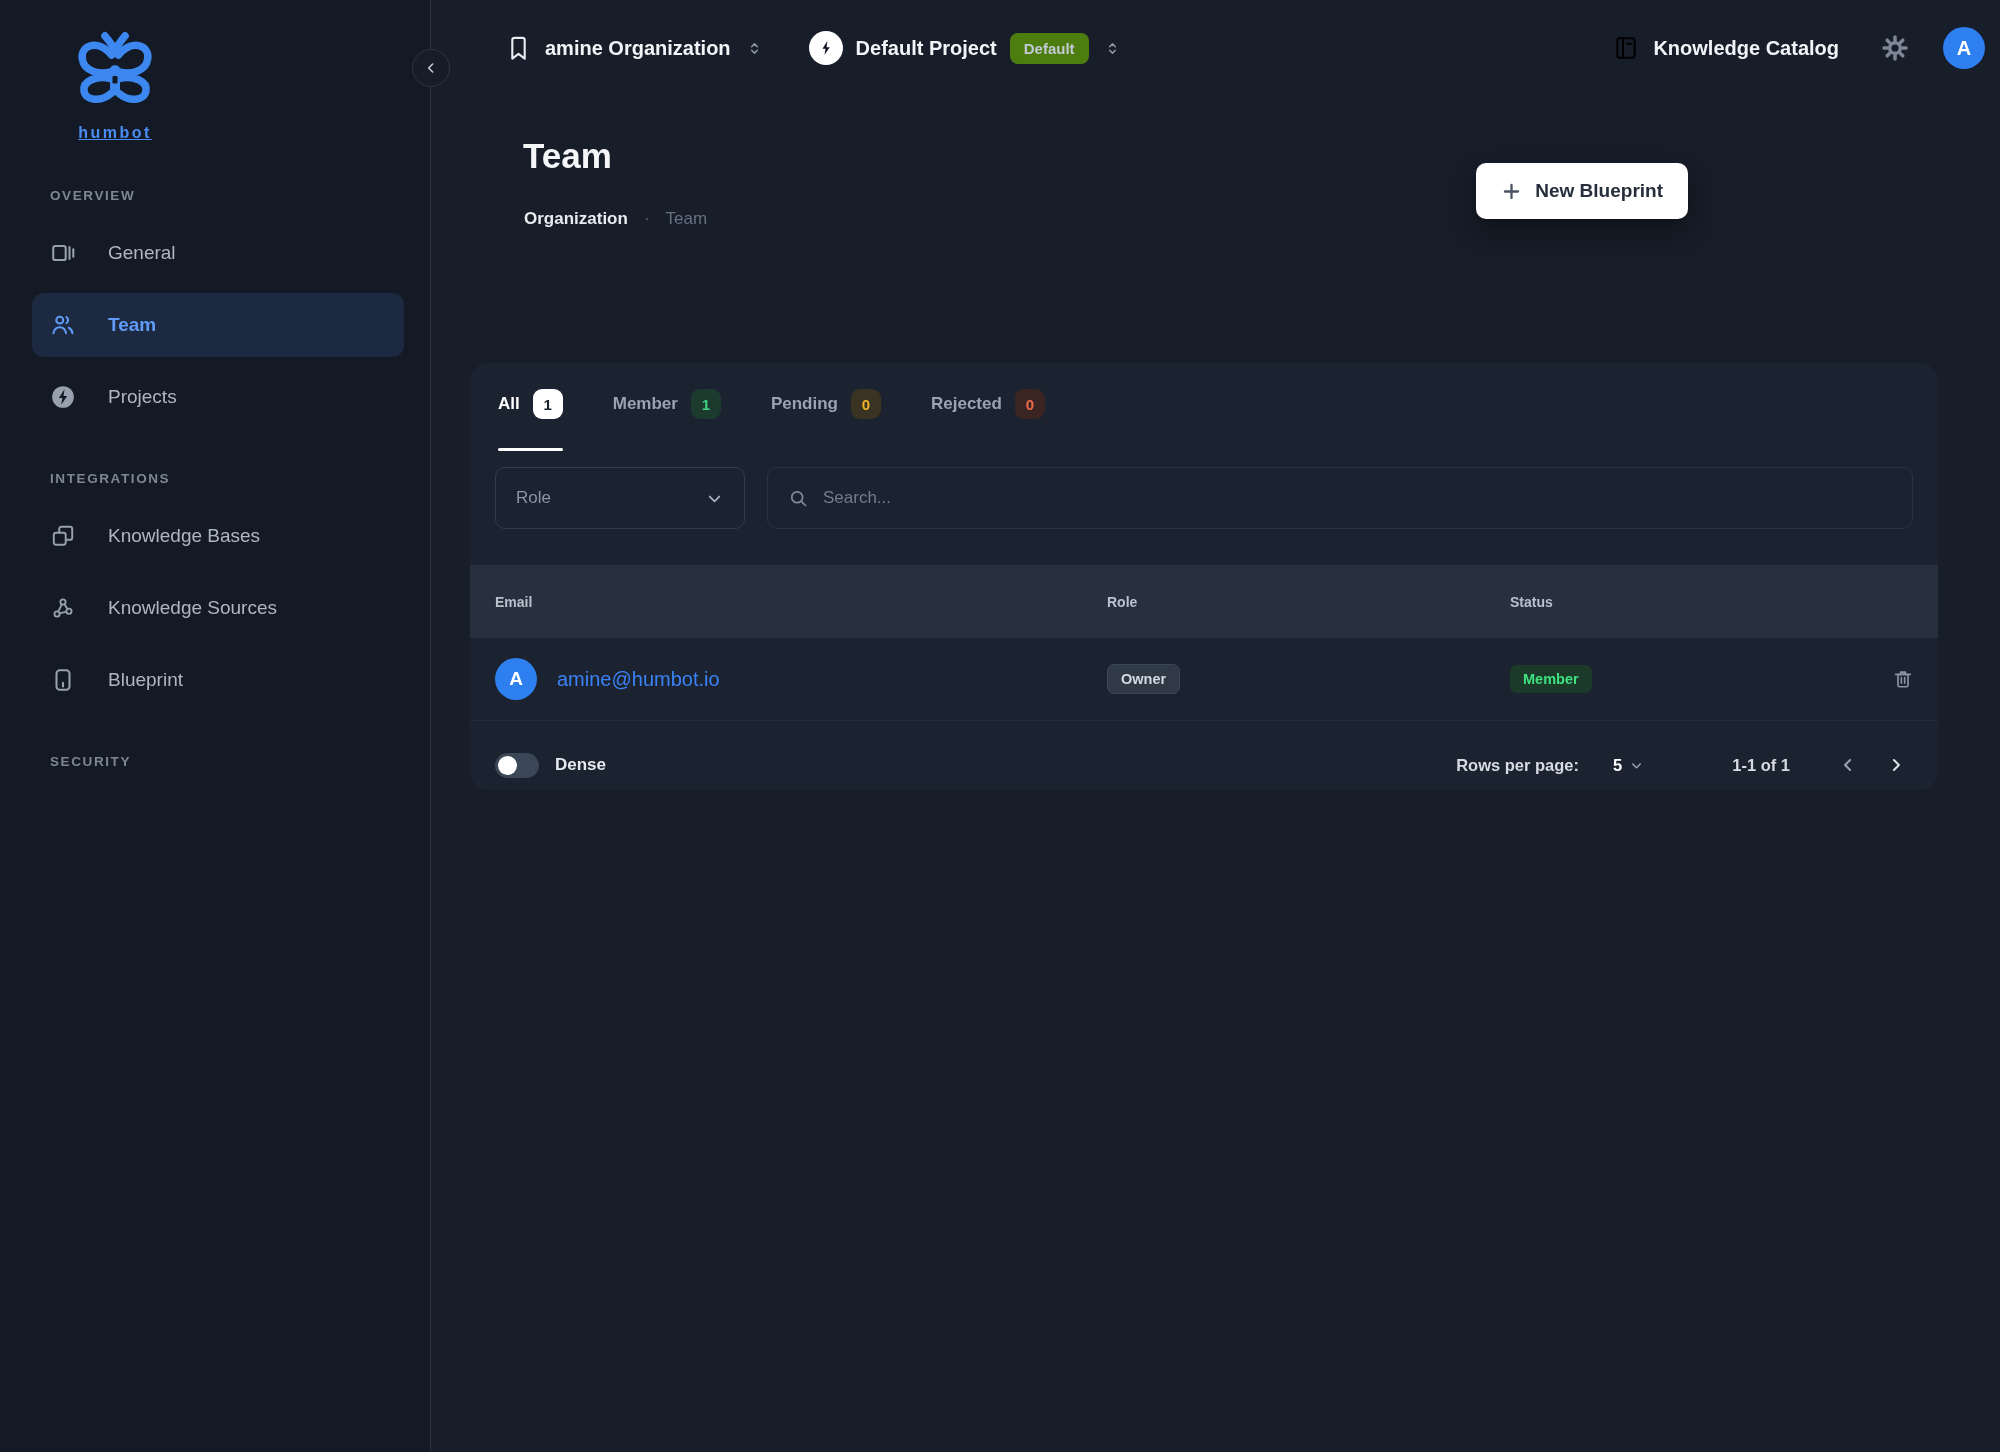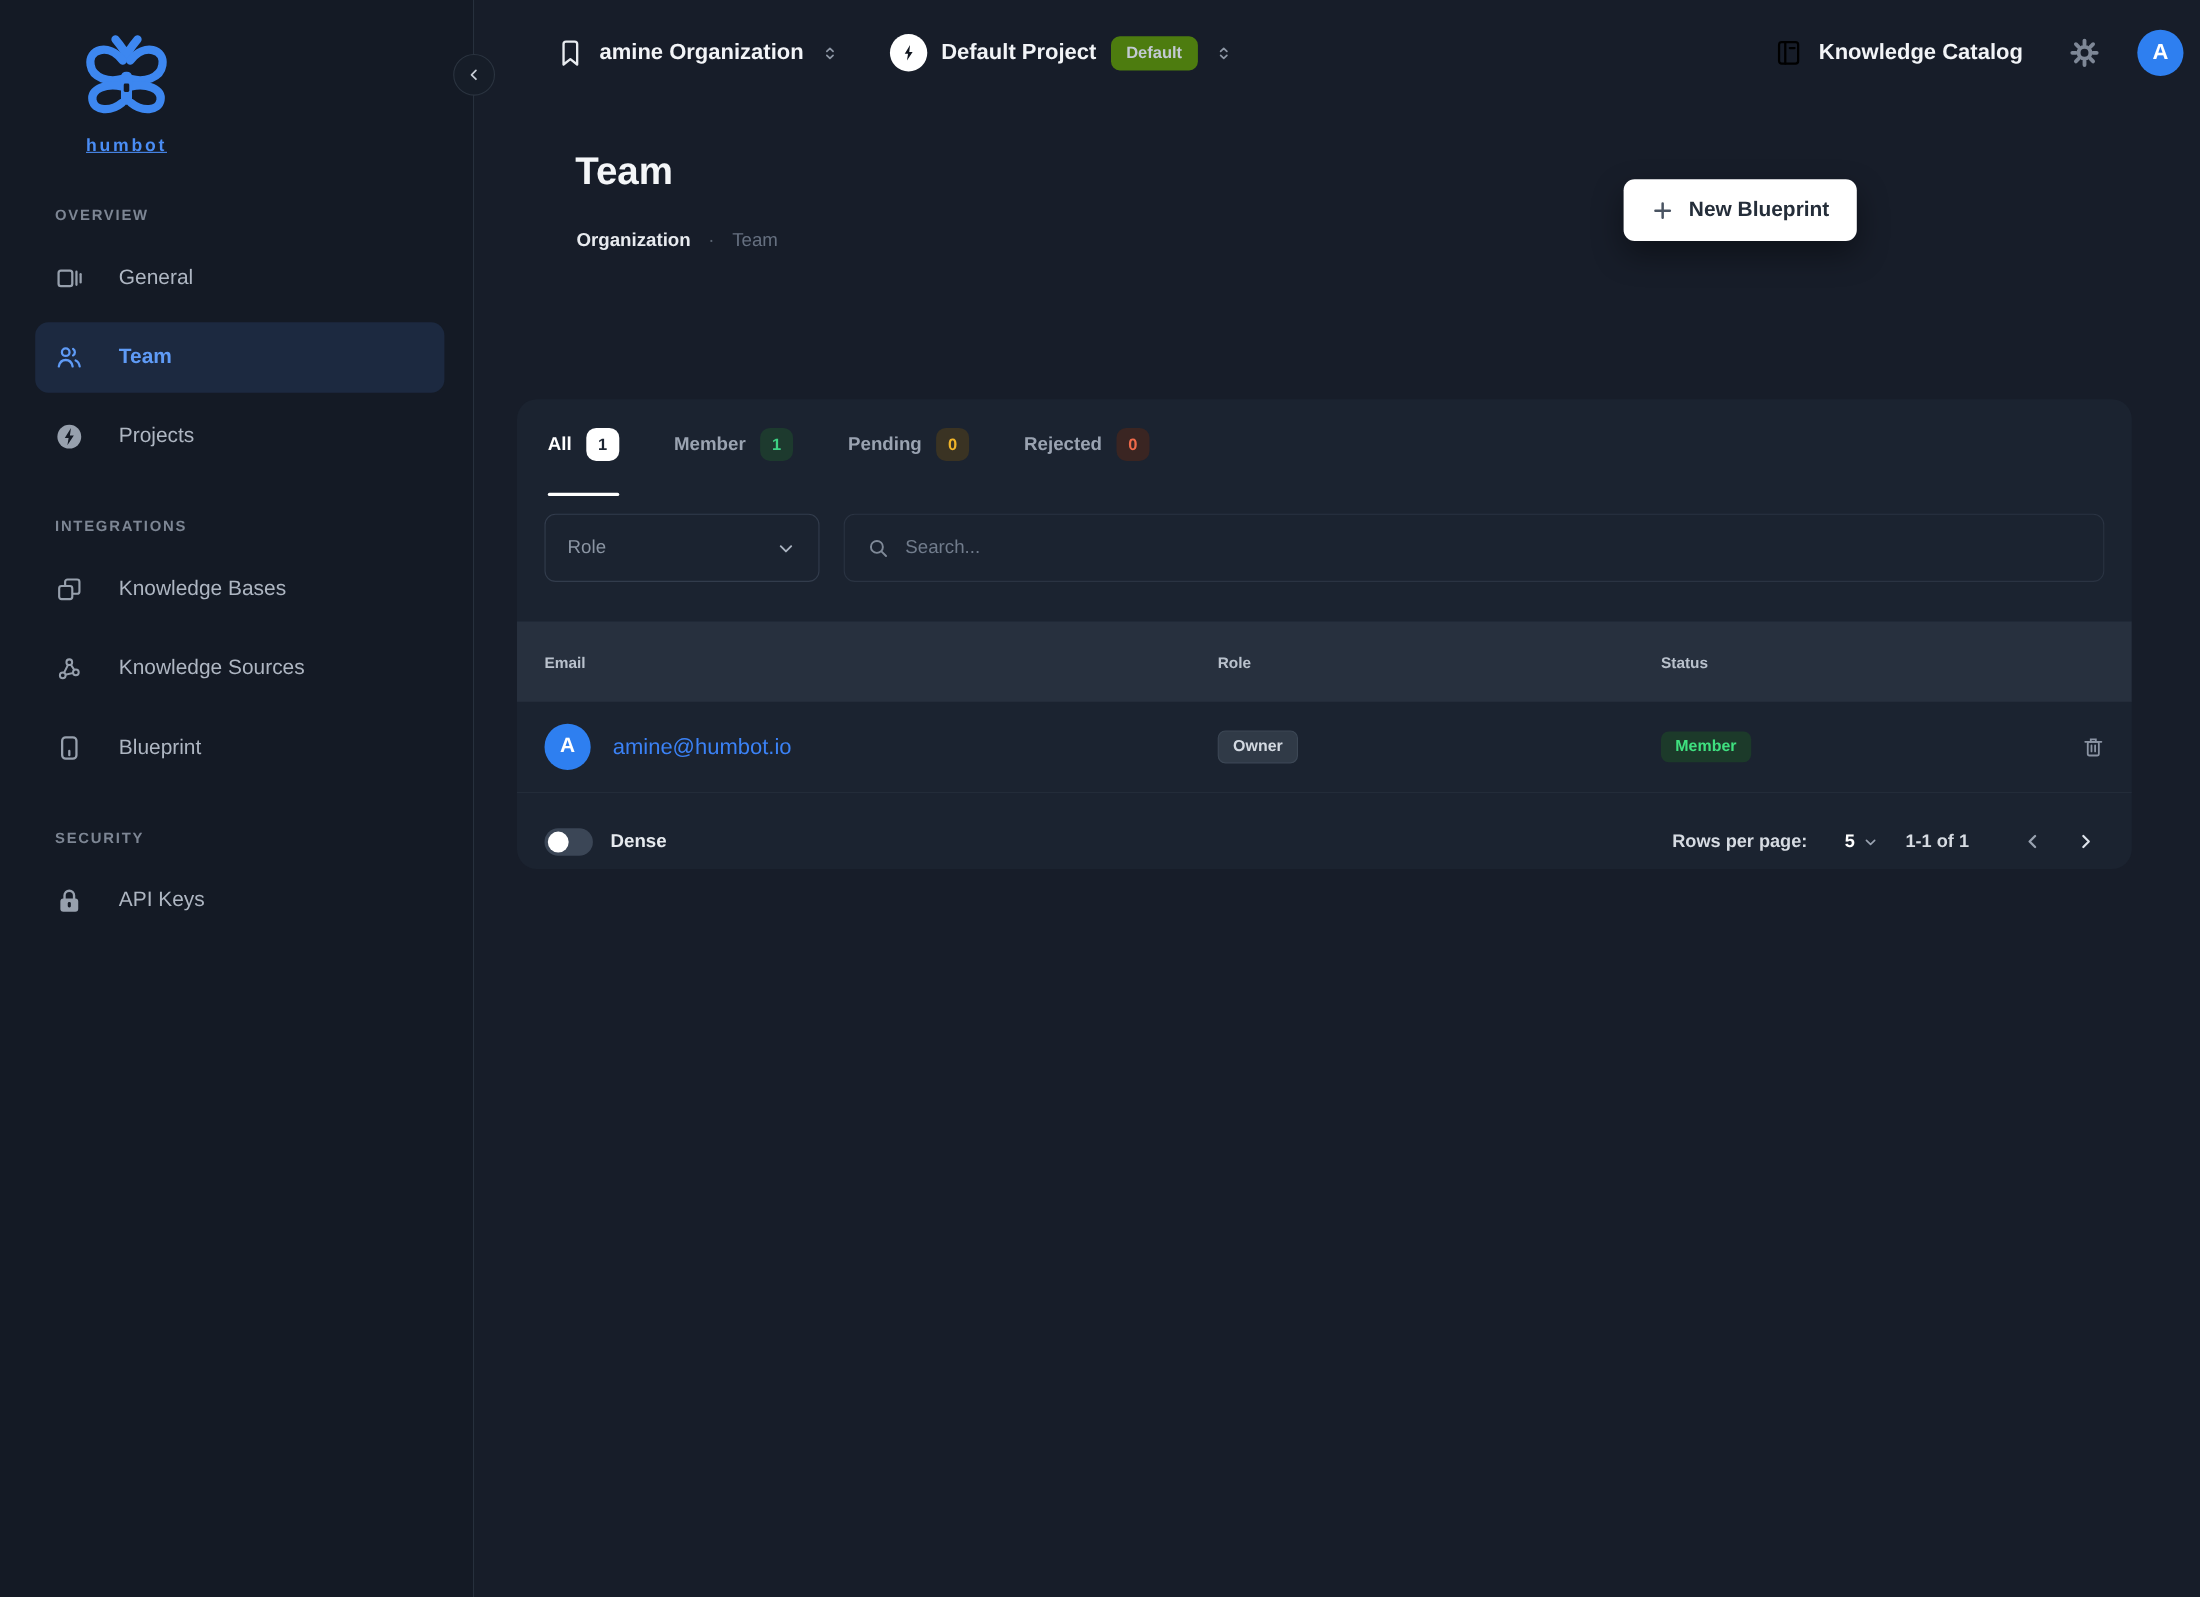--- a/index.html
+++ b/index.html
@@ -89,21 +89,21 @@
 
   .tfoot { height:88px; display:flex; align-items:center; padding:0 30px 0 25px; }
   .dense-wrap { display:flex; align-items:center; gap:16px; }
   .toggle { width:44px; height:25px; border-radius:13px; background:#3b4656; position:relative; cursor:pointer; }
   .toggle-knob { position:absolute; left:3px; top:3px; width:19px; height:19px; border-radius:50%; background:#ffffff; }
   .dense-label { color:#e6eaee; font-size:17px; font-weight:700; }
   .tf-spacer { flex:1; }
   .rpp-label { color:#d6dbe2; font-size:16.5px; font-weight:700; }
   .rpp-value { margin-left:34px; display:flex; align-items:center; gap:7px; color:#ffffff; font-size:16.5px; font-weight:700; cursor:pointer; }
   .rpp-value svg { width:15px; height:15px; color:#9aa3b1; }
-  .range-text { margin-left:24px; color:#d6dbe2; font-size:16.5px; font-weight:600; }
+  .range-text { margin-left:88px; color:#d6dbe2; font-size:16.5px; font-weight:600; }
   .pg-btn { margin-left:46px; width:24px; height:24px; display:grid; place-items:center; cursor:pointer; }
   .pg-btn svg { width:20px; height:20px; }
   .pg-prev { color:#9aa3b1; }
   .pg-next { color:#dde2e9; margin-left:24px; }
 </style>
 </head>
 <body>
 
 <div class="app">
 
@@ -176,28 +176,20 @@
     <div class="side-item">
       <svg class="s-icon" viewBox="0 0 24 24" fill="none" stroke="currentColor" stroke-width="1.9" stroke-linecap="round">
         <rect x="6" y="3" width="12" height="18" rx="3"></rect>
         <path d="M12 14.5v3.5"></path>
       </svg>
       <span class="s-label">Blueprint</span>
     </div>
 
     <div class="side-section-label">SECURITY</div>
 
-    <div class="side-item">
-      <svg class="s-icon" viewBox="0 0 24 24">
-        <path d="M8 11V7.5a4 4 0 0 1 8 0V11" fill="none" stroke="currentColor" stroke-width="2"></path>
-        <rect x="4.5" y="10" width="15" height="11" rx="2.5" fill="currentColor"></rect>
-        <rect x="10.7" y="13" width="2.6" height="4.5" rx="1.2" fill="#141a25"></rect>
-      </svg>
-      <span class="s-label">API Keys</span>
-    </div>
   </aside>
 
   <div class="main">
 
     <div class="collapse-btn">
       <svg viewBox="0 0 24 24" fill="none" stroke="currentColor" stroke-width="2.4" stroke-linecap="round" stroke-linejoin="round">
         <path d="M14.5 6 8.5 12l6 6"></path>
       </svg>
     </div>
 

